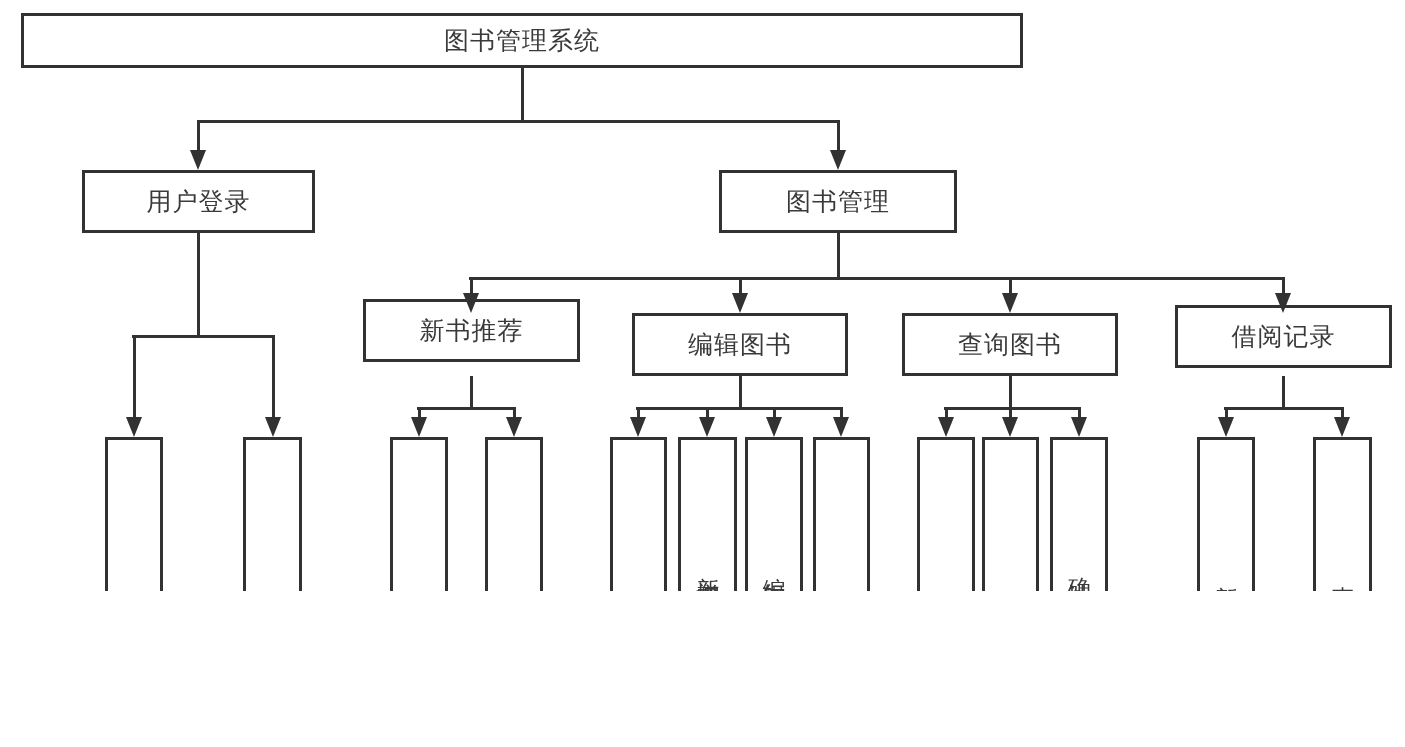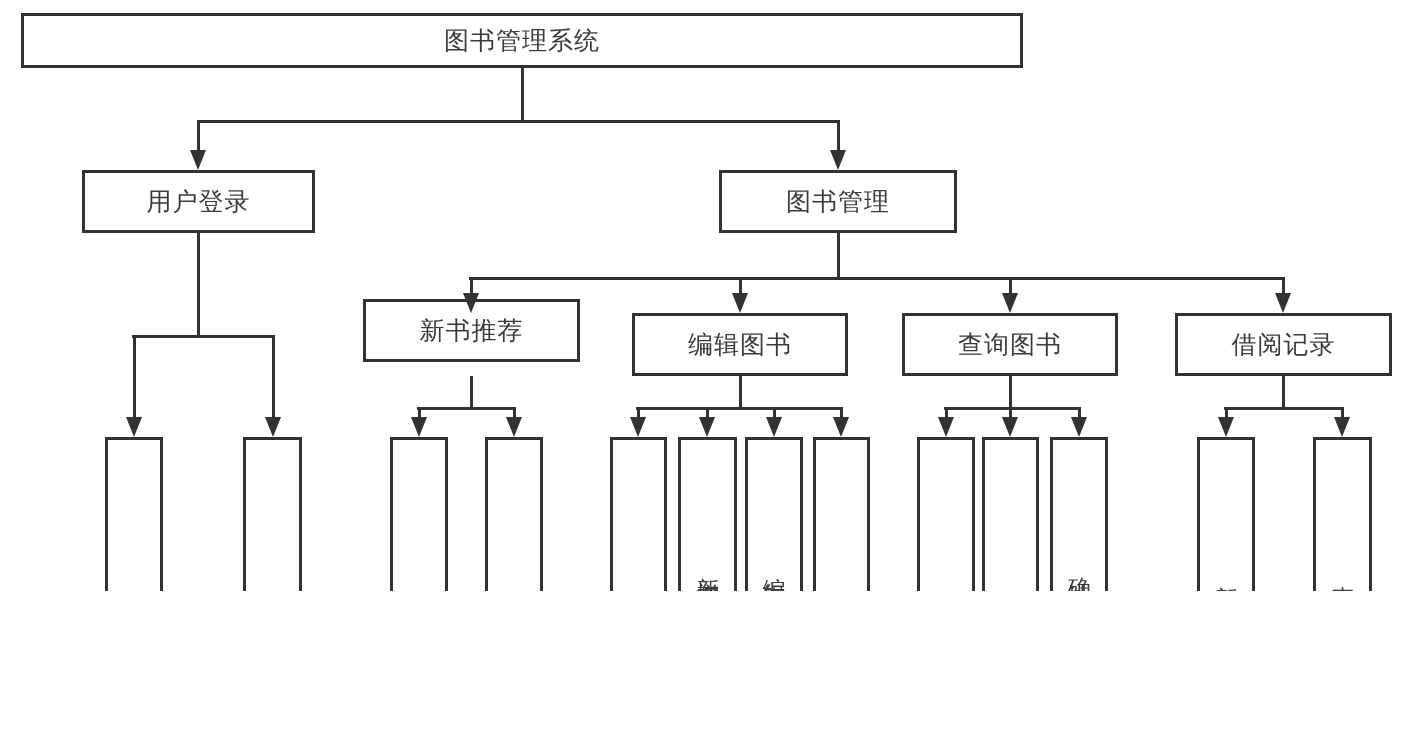--- a/index.html
+++ b/index.html
@@ -102,21 +102,21 @@
 
   <div class="box h" style="left:363px; top:299px; width:217px; height:63px;">
     <span>新书推荐</span>
   </div>
   <div class="box h" style="left:632px; top:313px; width:216px; height:63px;">
     <span>编辑图书</span>
   </div>
   <div class="box h" style="left:902px; top:313px; width:216px; height:63px;">
     <span>查询图书</span>
   </div>
-  <div class="box h" style="left:1175px; top:313px; width:217px; height:63px;justify-content:center;">
+  <div class="box h" style="left:1175px; top:305px; width:217px; height:63px;justify-content:center;">
     <span>借阅记录</span>
   </div>
 
   <div class="box v" style="left:105px; top:437px; width:58px; height:298px;">
     <span class="vtext">用户登录</span>
   </div>
   <div class="box v" style="left:243px; top:437px; width:59px; height:298px;">
     <span class="vtext">注销登录</span>
   </div>
 

